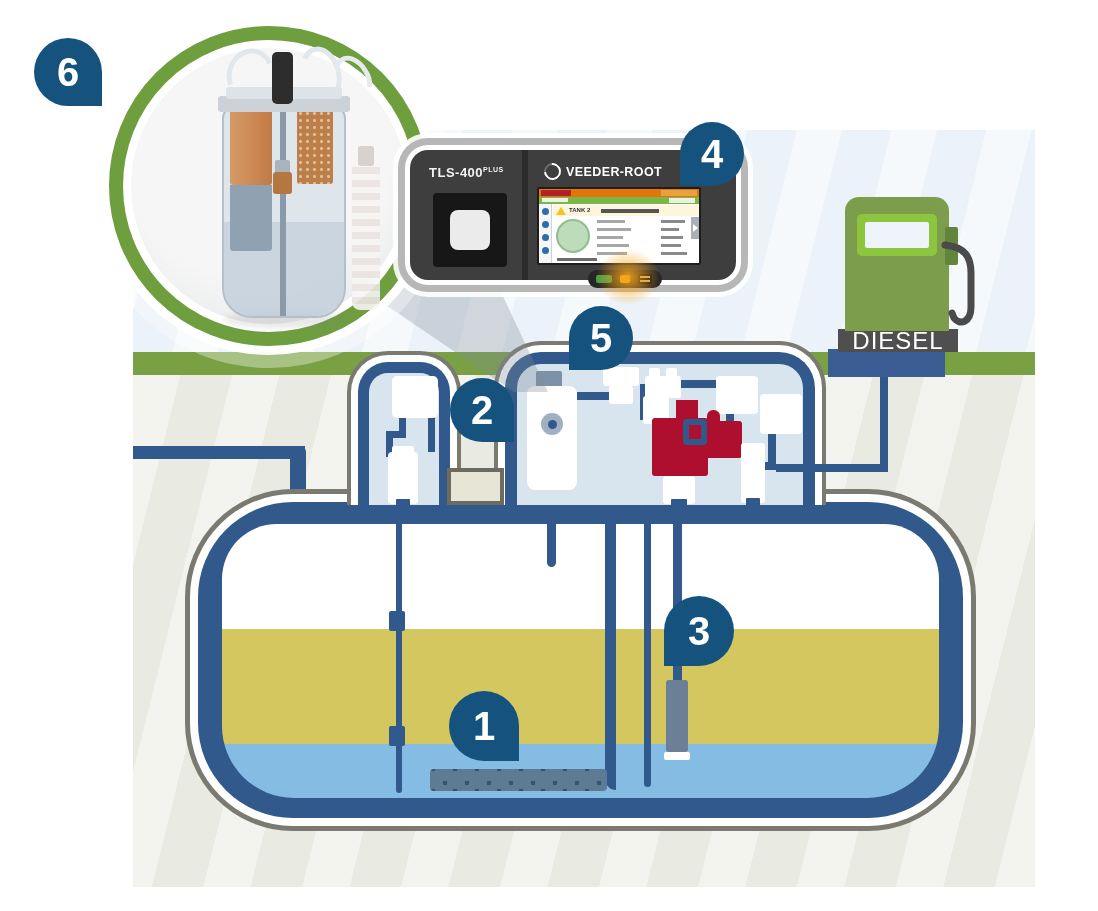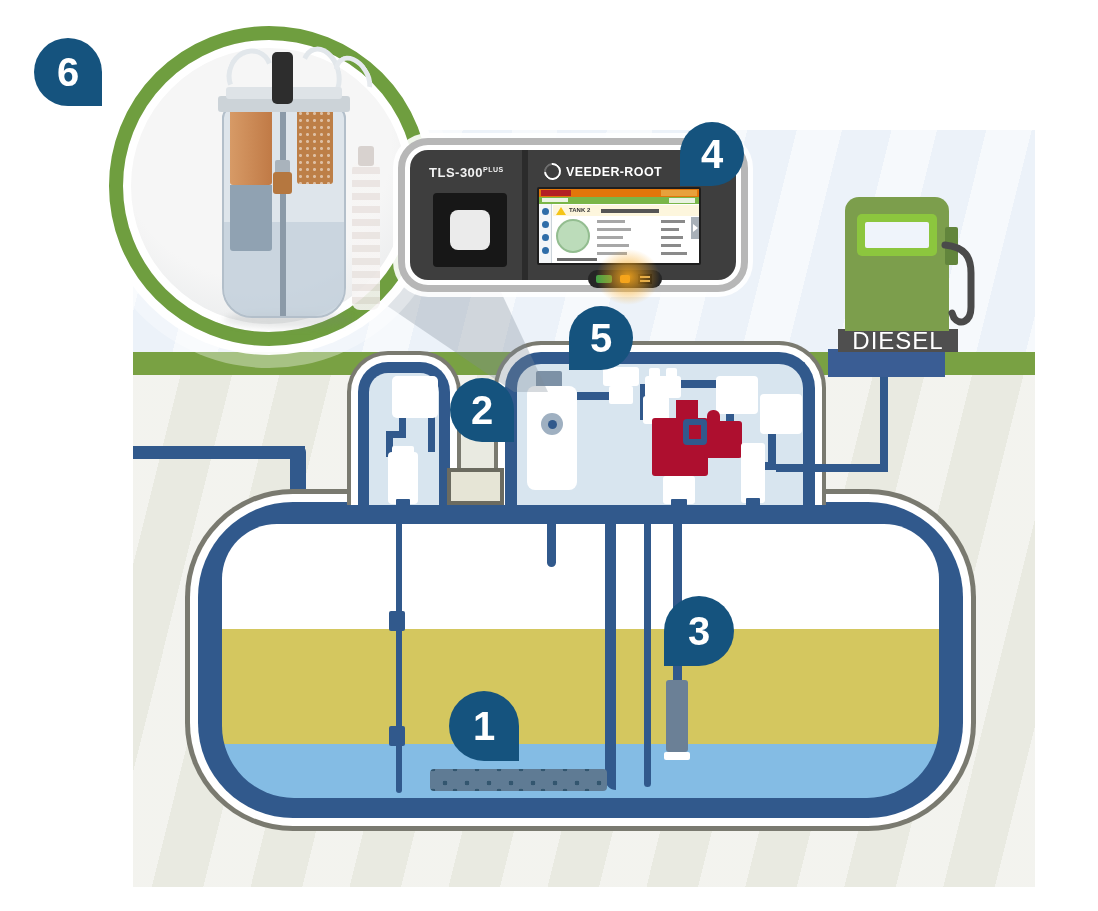--- a/index.html
+++ b/index.html
@@ -197,21 +197,21 @@
     <div class="s" style="left:95px;top:56px;width:132px;height:16px;background:#ccd3d8;border-radius:3px;"></div>
     <div class="s" style="left:103px;top:47px;width:116px;height:12px;background:#dee3e7;border-radius:3px;"></div>
     <div class="s" style="left:149px;top:12px;width:21px;height:52px;background:#2d2d2d;border-radius:5px;"></div>
     <div class="s" style="left:152px;top:120px;width:15px;height:14px;background:#a9b3bc;border-radius:2px;"></div>
     <div class="s" style="left:150px;top:132px;width:19px;height:22px;background:#b5773f;border-radius:3px;"></div>
   </div>
 
   <div class="s console">
     <div class="s panel"></div>
     <div class="s divider"></div>
-    <div class="s tls"><span>TLS-300</span><sup>PLUS</sup></div>
+    <div class="s tls"><span>TLS-400</span><sup>PLUS</sup></div>
     <div class="s blacksq">
       <div class="s whitesq"></div>
     </div>
     <div class="s brand">
       <span class="vr-logo"></span>
       <span>VEEDER-ROOT</span>
     </div>
     <div class="s screen">
       <div class="s" style="left:0;top:0;width:160px;height:8px;background:#e2760a;"></div>
       <div class="s" style="left:2px;top:1px;width:30px;height:6px;background:#b32025;"></div>

